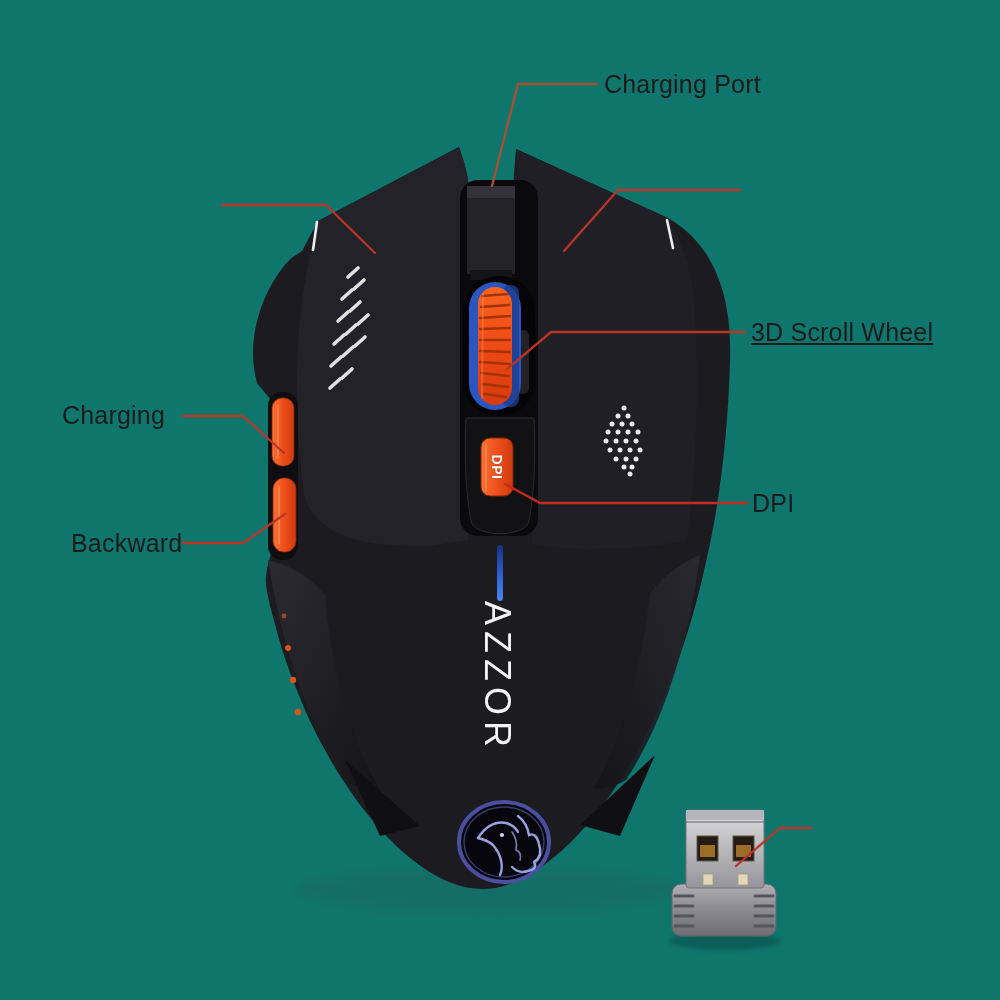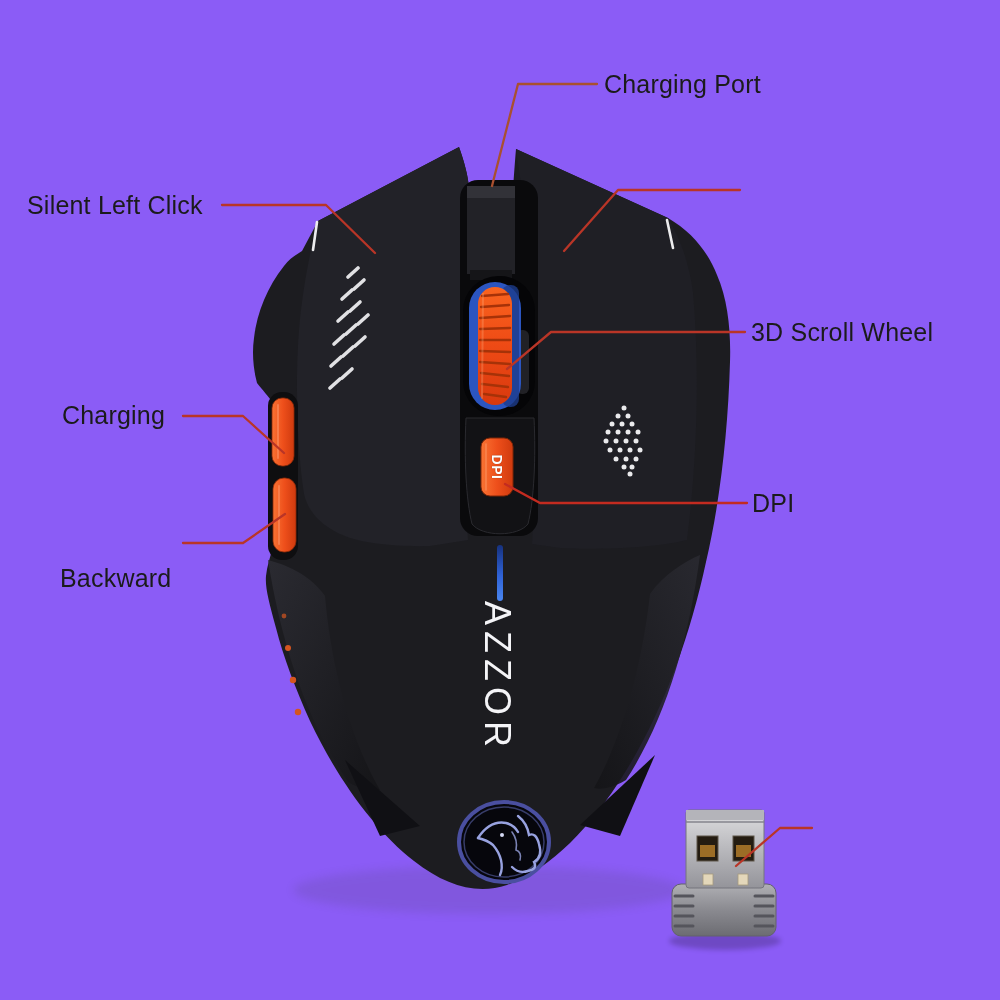--- a/index.html
+++ b/index.html
@@ -1,17 +1,17 @@
 <!DOCTYPE html>
 <html><head>
 <meta charset="utf-8">
 <style>
   html,body{margin:0;padding:0;background:#fff;}
   .stage{
-    position:relative;width:1000px;height:1000px;background:#8b5cf6;
+    position:relative;width:1000px;height:1000px;background:#0f766e;
     font-family:"Liberation Sans", sans-serif;overflow:hidden;
   }
   .stage svg{position:absolute;left:0;top:0;}
   .callout{
     position:absolute;color:#1b1b1b;font-size:25px;line-height:26px;
     white-space:nowrap;letter-spacing:0.2px;
   }
   .brand-vertical{
     position:absolute;left:497px;top:677px;color:#f4f4f7;
     font-size:36px;letter-spacing:6px;font-weight:400;
@@ -252,21 +252,20 @@
       <polyline points="740,190 618,190 564,251" stroke="#b93527"></polyline>
       <polyline points="745,332 551,332 507,369" stroke="#b93527"></polyline>
       <polyline points="183,416 243,416 284,453" stroke="#b93527"></polyline>
       <polyline points="183,543 243,543 285,514" stroke="#b93527"></polyline>
       <polyline points="747,503 540,503 505,484" stroke="#c32b20"></polyline>
       <polyline points="812,828 780,828 736,866" stroke="#b93527"></polyline>
     </g>
   </svg>
 
   <div class="callout" style="left:604px;top:71px;">Charging Port</div>
-  <div class="callout" style="left:27px;top:192px;">Silent Left Click</div>
-  <div class="callout" style="left:751px;top:319px;">3D Scroll Wheel</div>
+  <div class="callout" style="left:751px;top:319px;text-decoration:underline;">3D Scroll Wheel</div>
   <div class="callout" style="left:62px;top:402px;">Charging</div>
-  <div class="callout" style="left:60px;top:530px;margin-top:35px;">Backward</div>
+  <div class="callout" style="left:71px;top:530px;">Backward</div>
   <div class="callout" style="left:752px;top:490px;">DPI</div>
 
   <div class="brand-vertical">AZZOR</div>
   <div class="dpi-btn-text">DPI</div>
 </div>
 
 </body></html>

